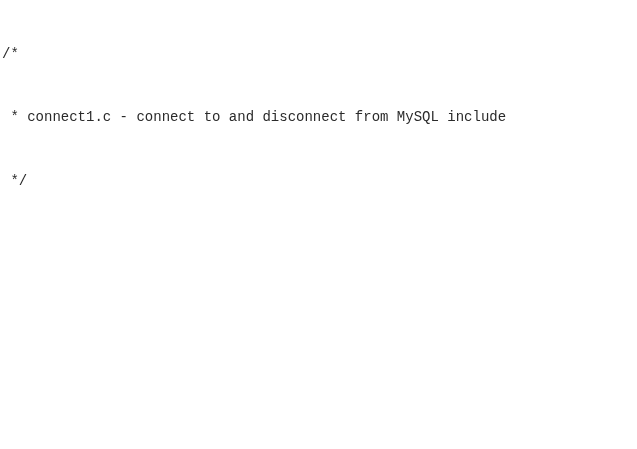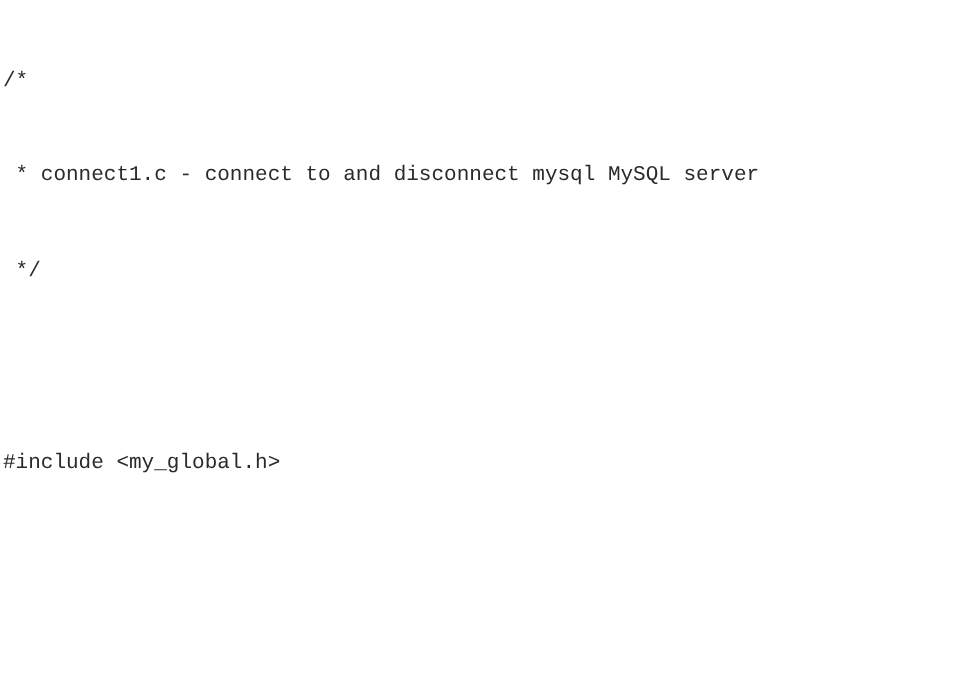--- a/index.html
+++ b/index.html
@@ -26,24 +26,23 @@
   .code-line {
     min-height: 21.3px;
     white-space: pre;
   }
 </style>
 </head>
 <body>
 
 <div class="code-listing">
   <div class="code-line">/*</div>
-  <div class="code-line"> * connect1.c - connect to and disconnect mysql MySQL server</div>
+  <div class="code-line"> * connect1.c - connect to and disconnect from MySQL include</div>
   <div class="code-line"> */</div>
   <div class="code-line"></div>
-  <div class="code-line">#include &lt;my_global.h&gt;</div>
   
   
   
   
   
   
   
   
   
   

